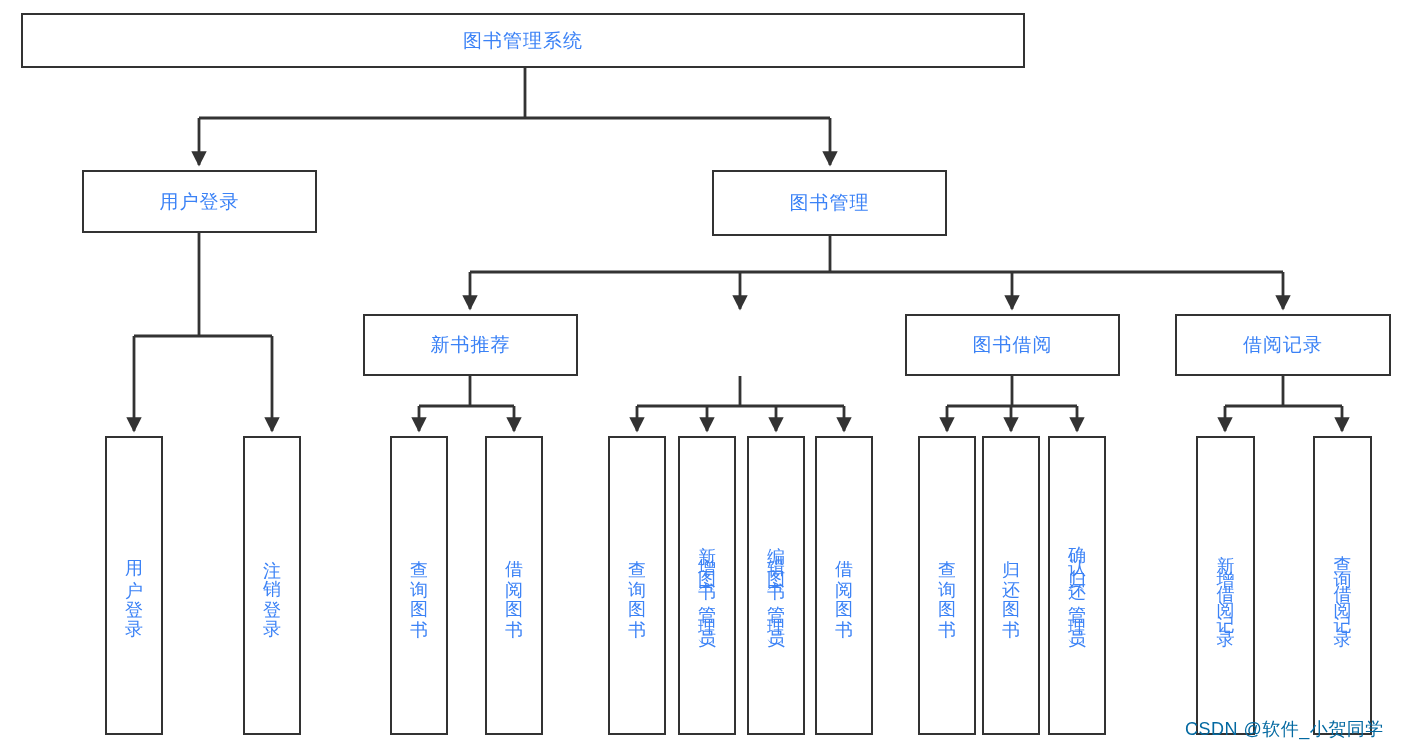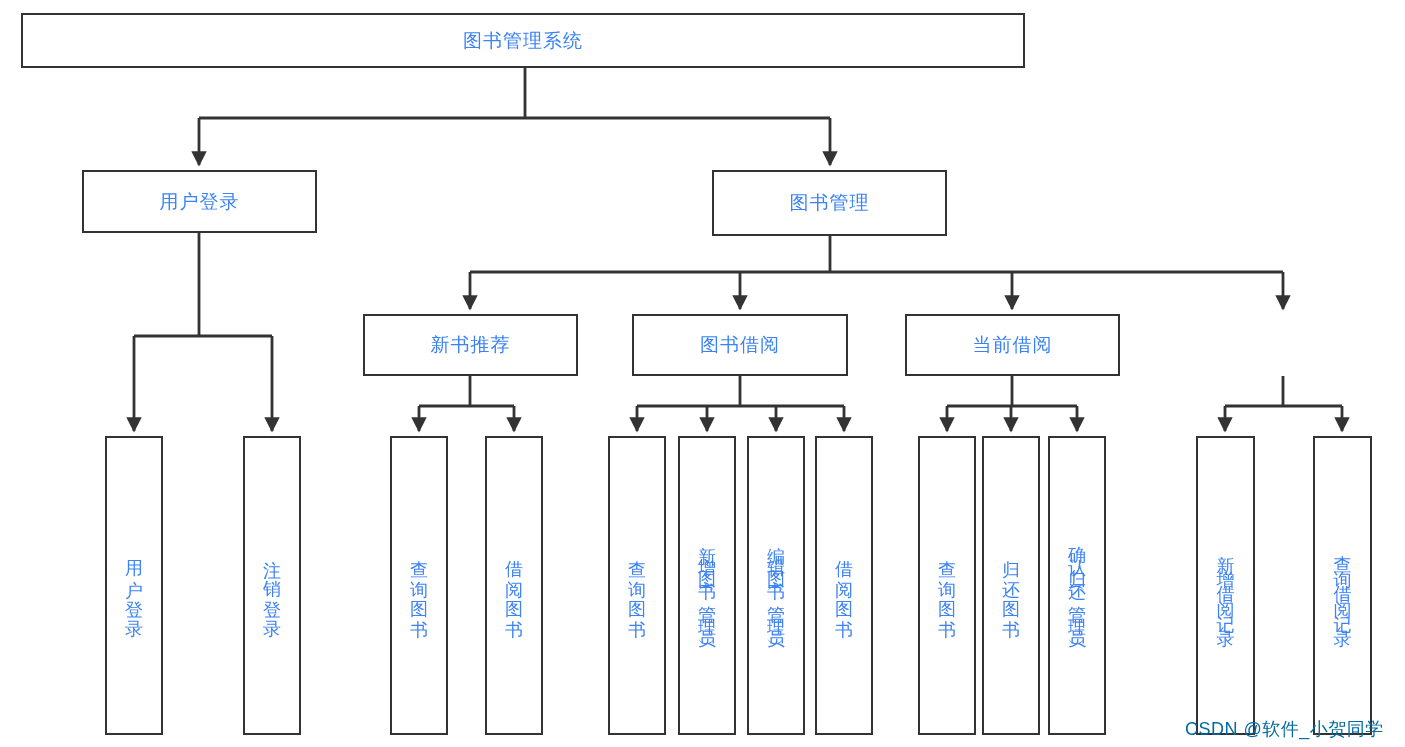--- a/index.html
+++ b/index.html
@@ -101,25 +101,25 @@
   <div class="node h-label" style="left:82px;top:170px;width:235px;height:63px;">
     <span>用户登录</span>
   </div>
   <div class="node h-label" style="left:712px;top:170px;width:235px;height:66px;">
     <span>图书管理</span>
   </div>
 
   <div class="node h-label" style="left:363px;top:314px;width:215px;height:62px;">
     <span>新书推荐</span>
   </div>
-  <div class="node h-label" style="left:632px;top:314px;width:216px;height:62px;">
+  <div class="node h-label" style="left:905px;top:314px;width:215px;height:62px;">
     <span>图书借阅</span>
   </div>
-  <div class="node h-label" style="left:905px;top:314px;width:215px;height:62px;">
-    <span>当前借阅</span>
+  <div class="node h-label" style="left:1175px;top:314px;width:216px;height:62px;">
+    <span>借阅记录</span>
   </div>
 
   <div class="node" style="left:105px;top:436px;width:58px;height:299px;">
     <span class="v-label sp4">用户登录</span>
   </div>
   <div class="node" style="left:243px;top:436px;width:58px;height:299px;">
     <span class="v-label sp4">注销登录</span>
   </div>
 
   <div class="node" style="left:390px;top:436px;width:58px;height:299px;">

